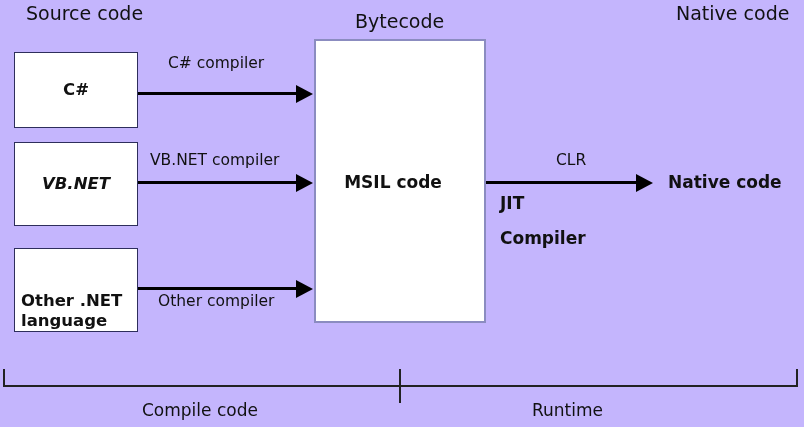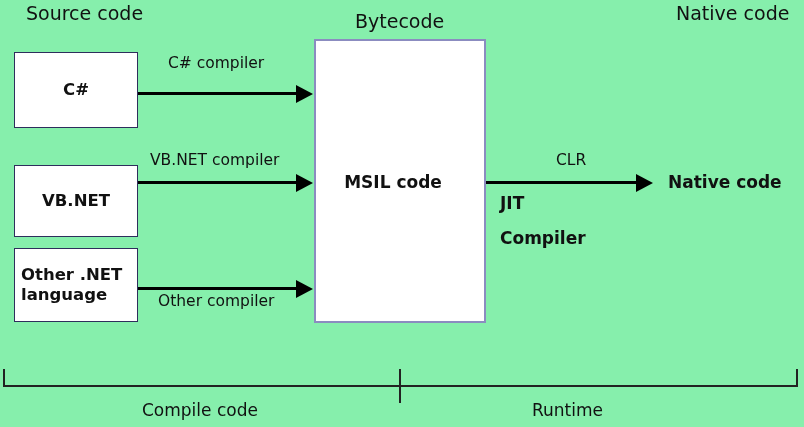--- a/index.html
+++ b/index.html
@@ -4,21 +4,21 @@
 <style>
   html, body {
     margin: 0;
     padding: 0;
     background: #ffffff;
   }
   #canvas {
     position: relative;
     width: 804px;
     height: 427px;
-    background: #86efac;
+    background: #c4b5fd;
     font-family: "DejaVu Sans", sans-serif;
     overflow: hidden;
   }
   .hdr {
     position: absolute;
     font-size: 19px;
     color: #111111;
     white-space: nowrap;
     line-height: 1;
   }
@@ -127,25 +127,25 @@
   <div class="hdr" style="left:26px; top:4px;">Source code</div>
 
   <div class="hdr" style="left:355px; top:12px;">Bytecode</div>
 
   <div class="hdr" style="left:676px; top:4px;">Native code</div>
 
   <div class="srcbox" style="top:52px; height:76px;">
     <div class="lbl">C#</div>
   </div>
 
-  <div class="srcbox" style="top:165px; height:72px;">
+  <div class="srcbox" style="top:142px; height:84px;font-style:italic;">
     <div class="lbl">VB.NET</div>
   </div>
 
-  <div class="srcbox" style="top:248px; height:74px; justify-content:flex-start;">
+  <div class="srcbox" style="top:248px; height:84px; justify-content:flex-start;align-items:flex-end;">
     <div class="lbl" style="text-align:left; padding-left:6px;">Other .NET<br>language</div>
   </div>
 
   <div class="arrow-line" style="left:138px; top:92px; width:160px;"></div>
   <div class="arrow-head" style="left:296px; top:84.5px;"></div>
   <div class="arrow-label" style="left:168px; top:55px;">C# compiler</div>
 
   <div class="arrow-line" style="left:138px; top:181px; width:160px;"></div>
   <div class="arrow-head" style="left:296px; top:173.5px;"></div>
   <div class="arrow-label" style="left:150px; top:152px;">VB.NET compiler</div>

